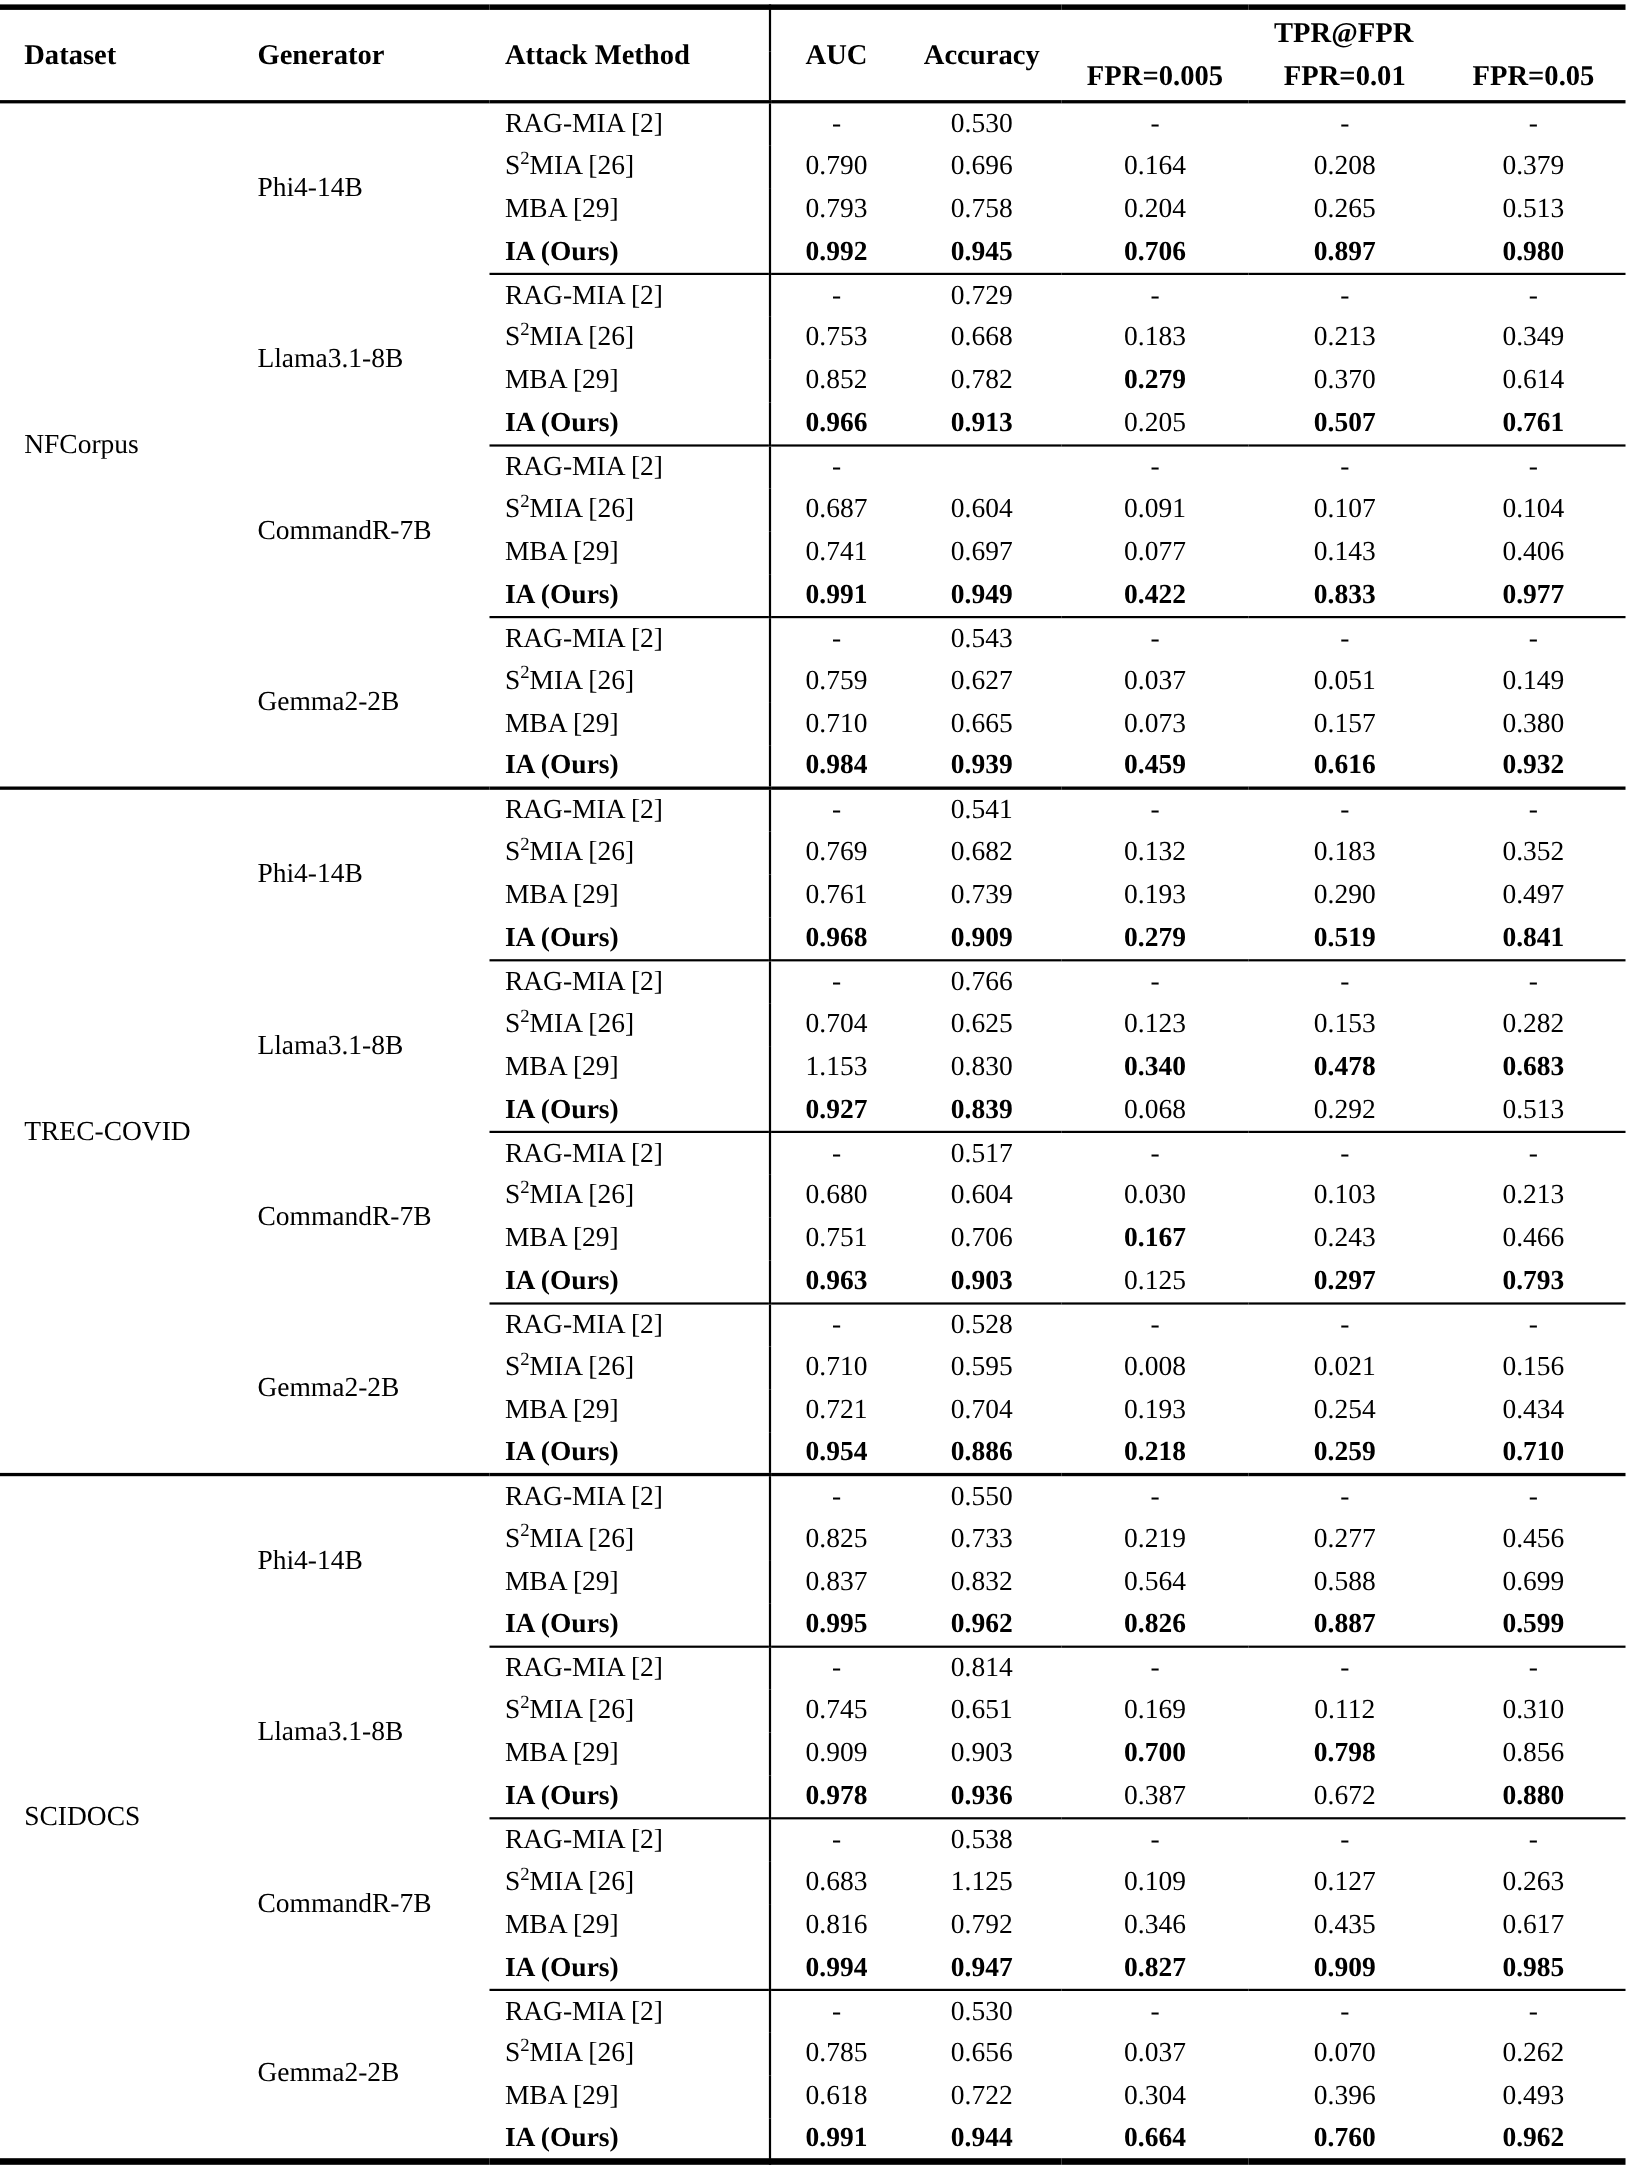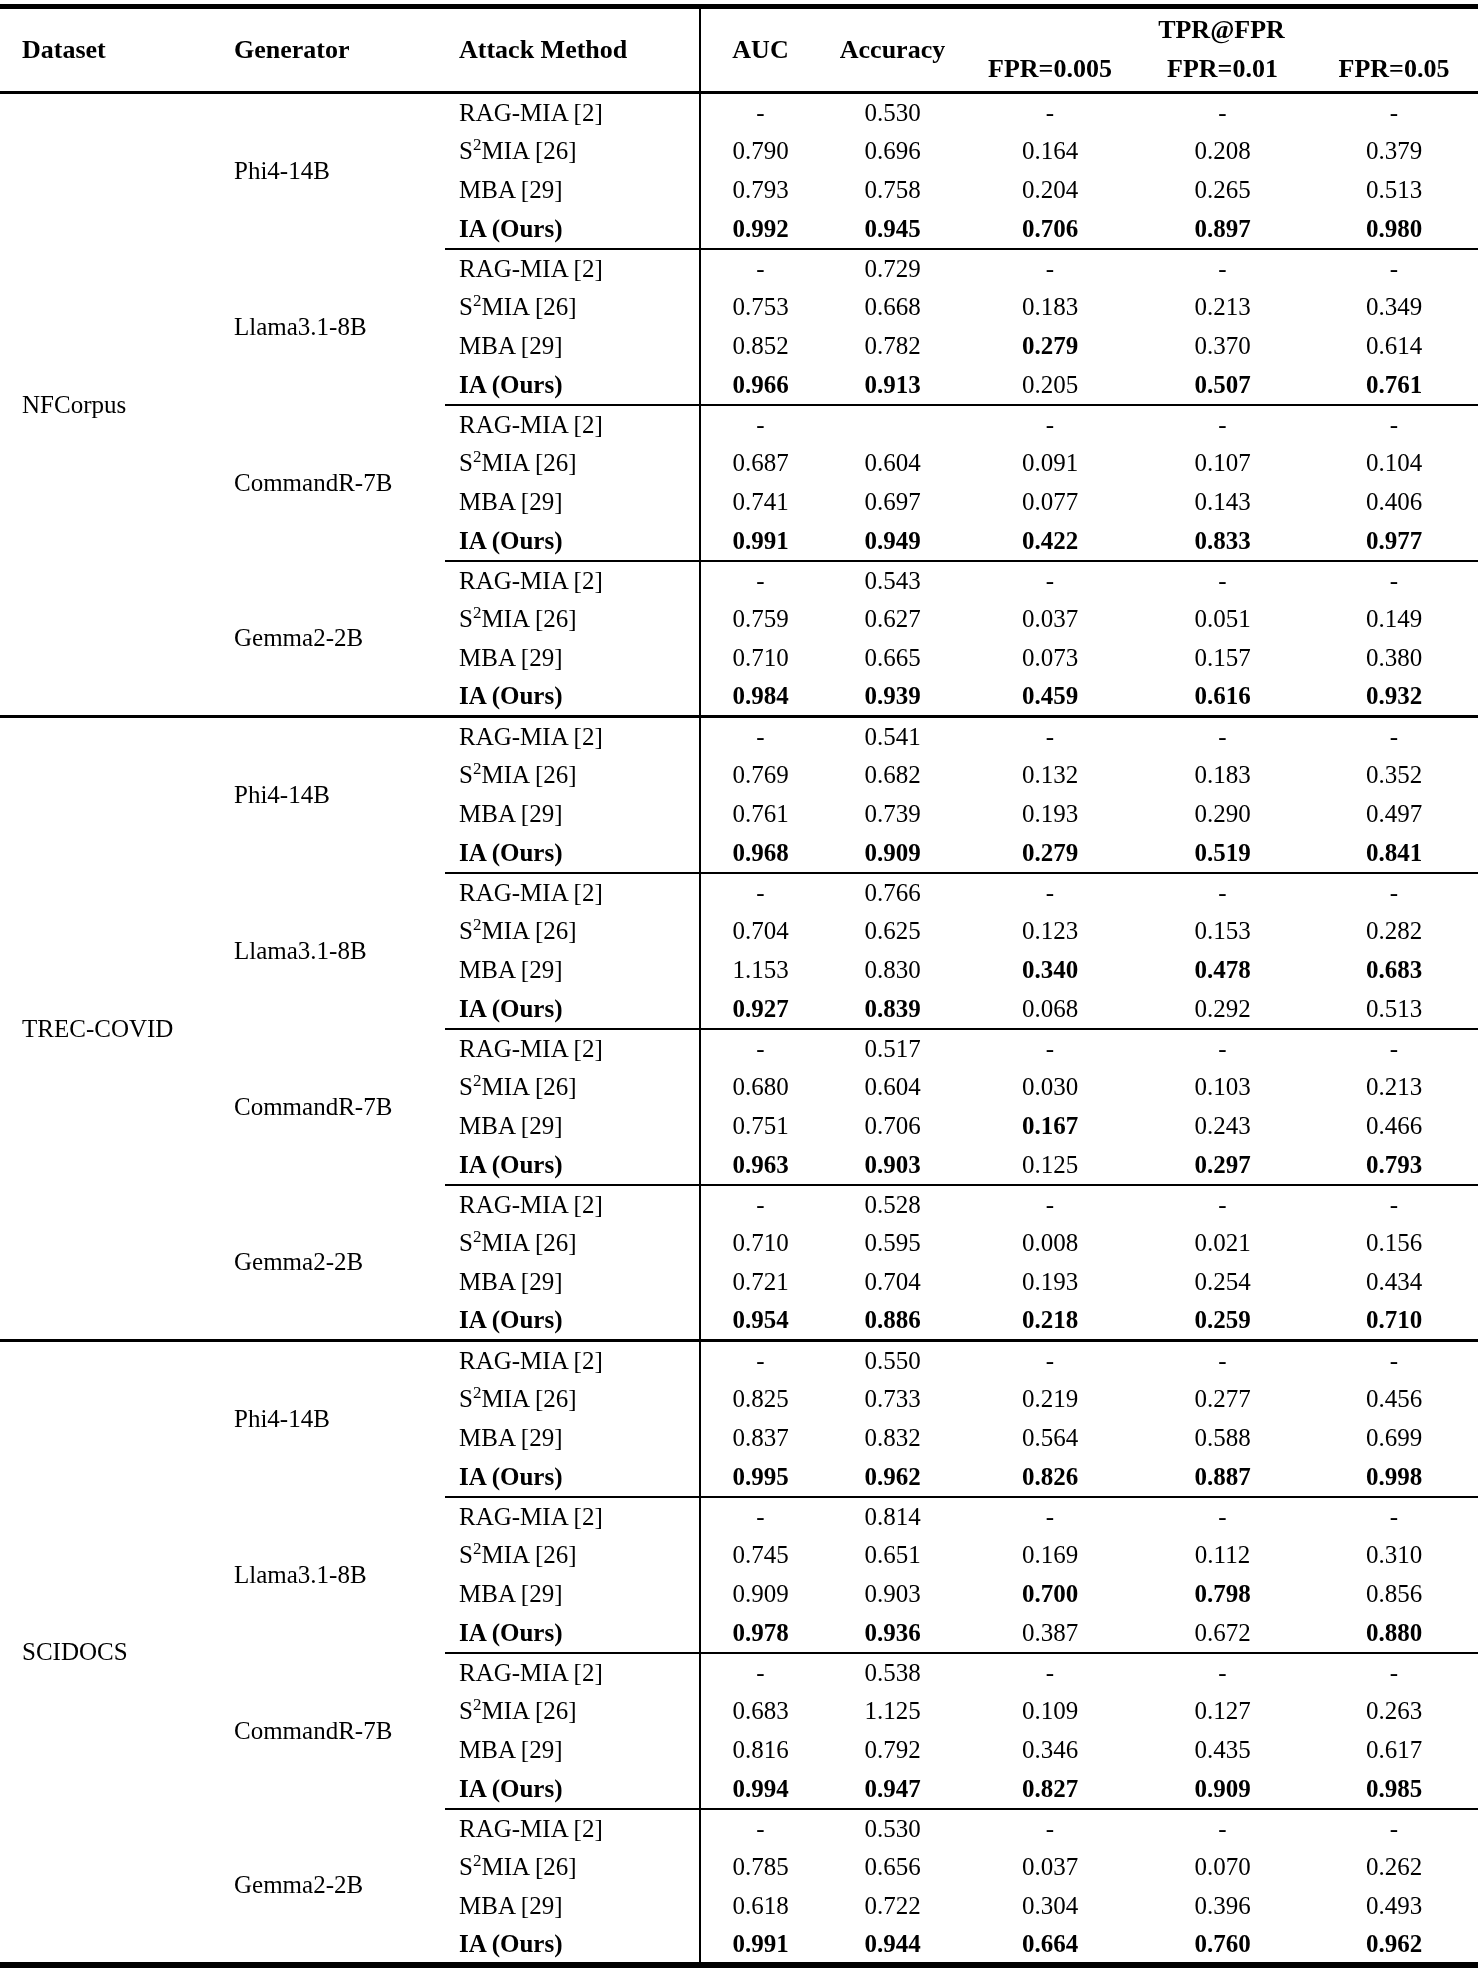--- a/index.html
+++ b/index.html
@@ -378,21 +378,21 @@
           <td class="cell-value">0.564</td>
           <td class="cell-value">0.588</td>
           <td class="cell-value">0.699</td>
         </tr>
         <tr>
           <td class="cell-attack pad-attack rule-r b">IA (Ours)</td>
           <td class="cell-value b">0.995</td>
           <td class="cell-value b">0.962</td>
           <td class="cell-value b">0.826</td>
           <td class="cell-value b">0.887</td>
-          <td class="cell-value b">0.998</td>
+          <td class="cell-value b">0.599</td>
         </tr>
         <tr>
           <td rowspan="4" class="cell-generator pad-generator">Llama3.1-8B</td>
           <td class="cell-attack pad-attack rule-r gen-sep">RAG-MIA [2]</td>
           <td class="cell-value gen-sep">-</td>
           <td class="cell-value gen-sep">0.814</td>
           <td class="cell-value gen-sep">-</td>
           <td class="cell-value gen-sep">-</td>
           <td class="cell-value gen-sep">-</td>
         </tr>

